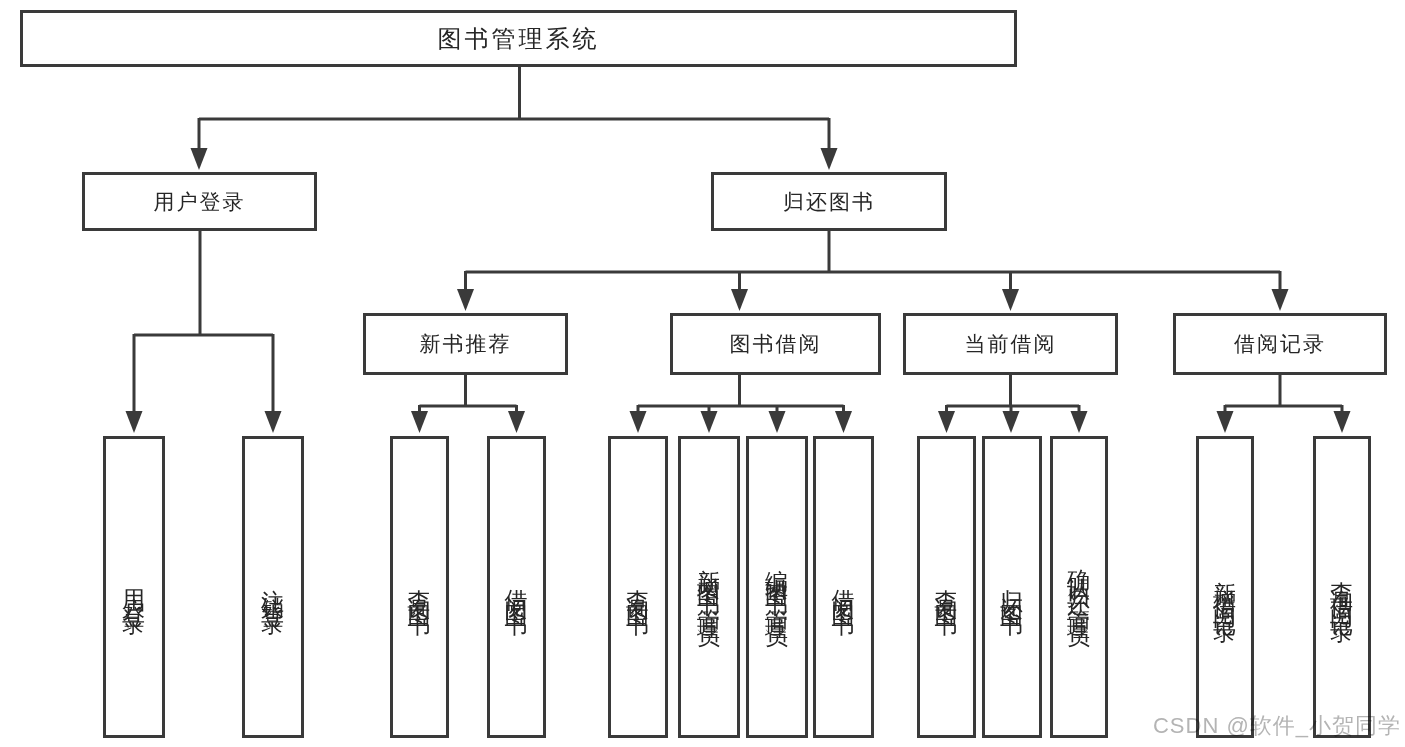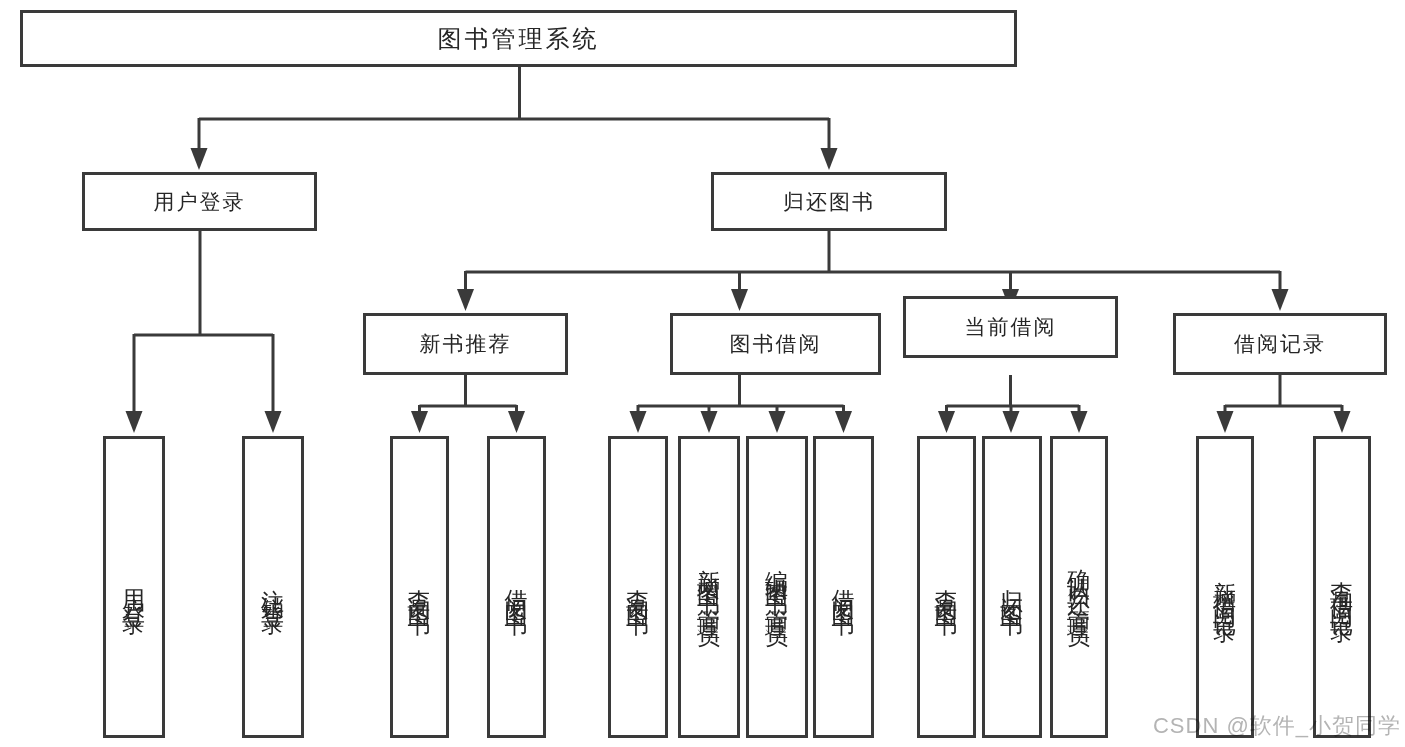--- a/index.html
+++ b/index.html
@@ -26,21 +26,21 @@
   .node.leaf span{
     writing-mode:vertical-rl;text-orientation:mixed;
     font-size:23px;letter-spacing:8px;line-height:1.05;
   }
   
   .p-root{left:20px;top:10px;width:997px;height:57px;}
   .p-ulogin{left:82px;top:172px;width:235px;height:59px;}
   .p-bmgmt{left:711px;top:172px;width:236px;height:59px;}
   .p-newrec{left:363px;top:313px;width:205px;height:62px;}
   .p-bborrow{left:670px;top:313px;width:211px;height:62px;}
-  .p-cborrow{left:903px;top:296px;width:215px;height:62px;}
+  .p-cborrow{left:903px;top:313px;width:215px;height:62px;}
   .p-brecord{left:1173px;top:313px;width:214px;height:62px;}
   .leafpos{top:436px;height:302px;}
   .p-l1{left:103px;width:62px;}
   .p-l2{left:242px;width:62px;}
   .p-l3{left:390px;width:59px;}
   .p-l4{left:487px;width:59px;}
   .p-l5{left:608px;width:60px;}
   .p-l6{left:678px;width:62px;}
   .p-l7{left:746px;width:62px;}
   .p-l8{left:813px;width:61px;}

